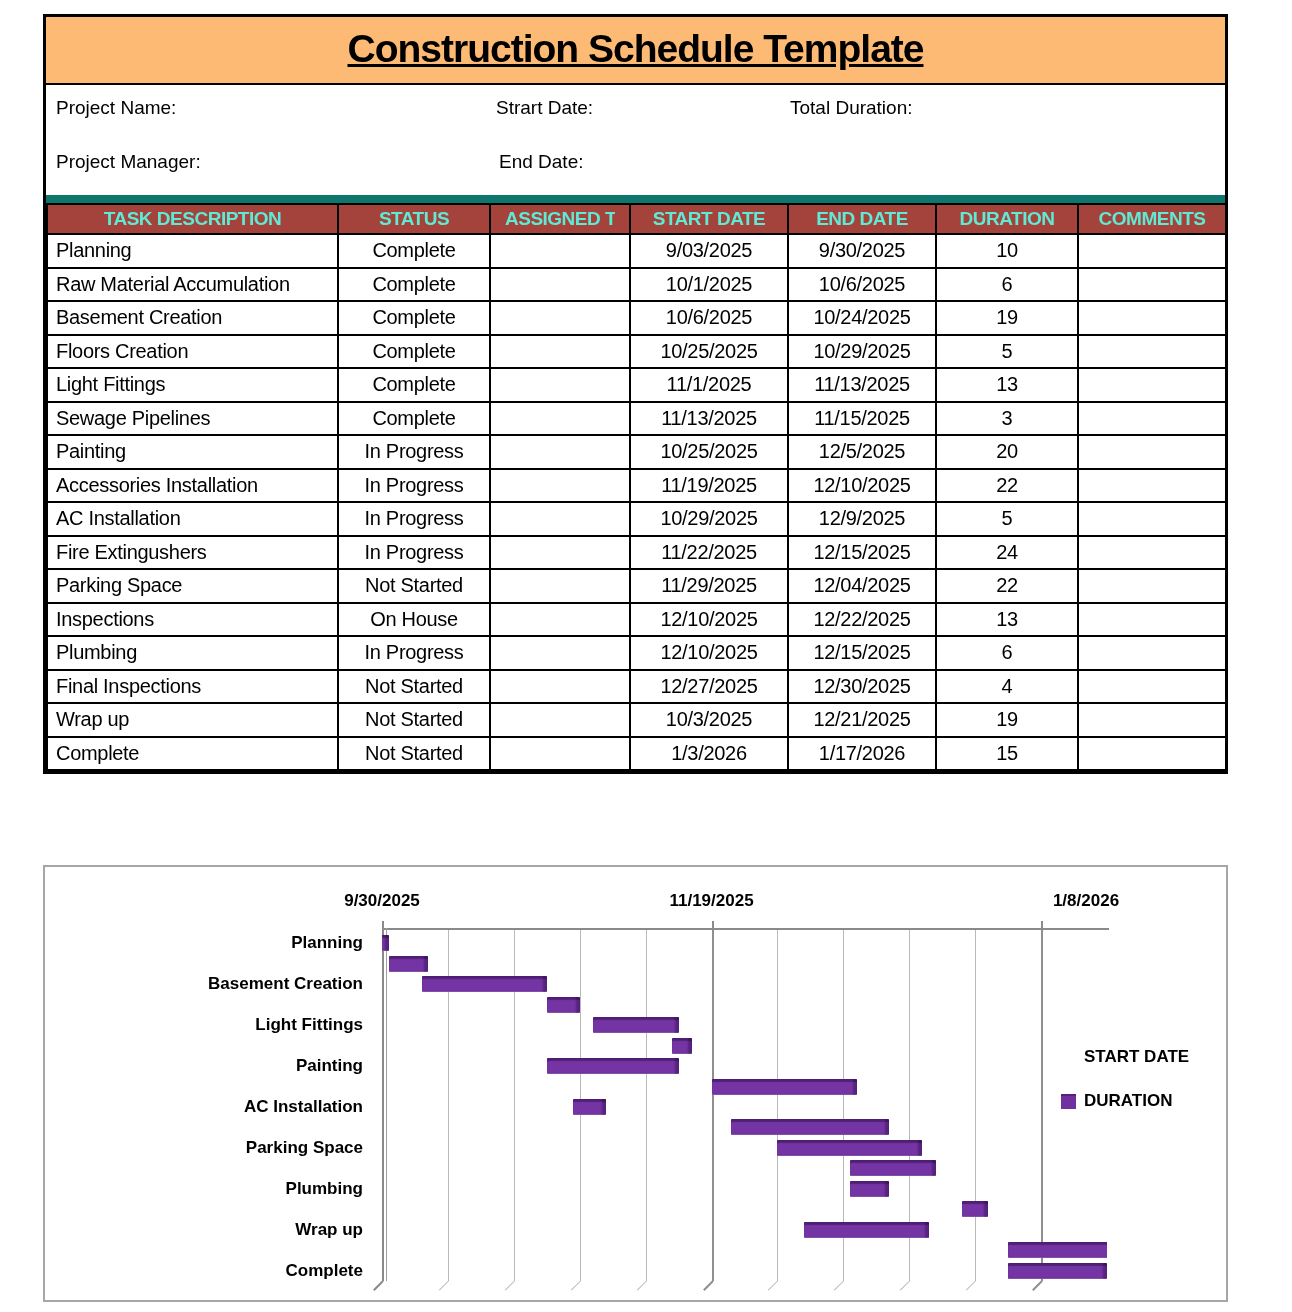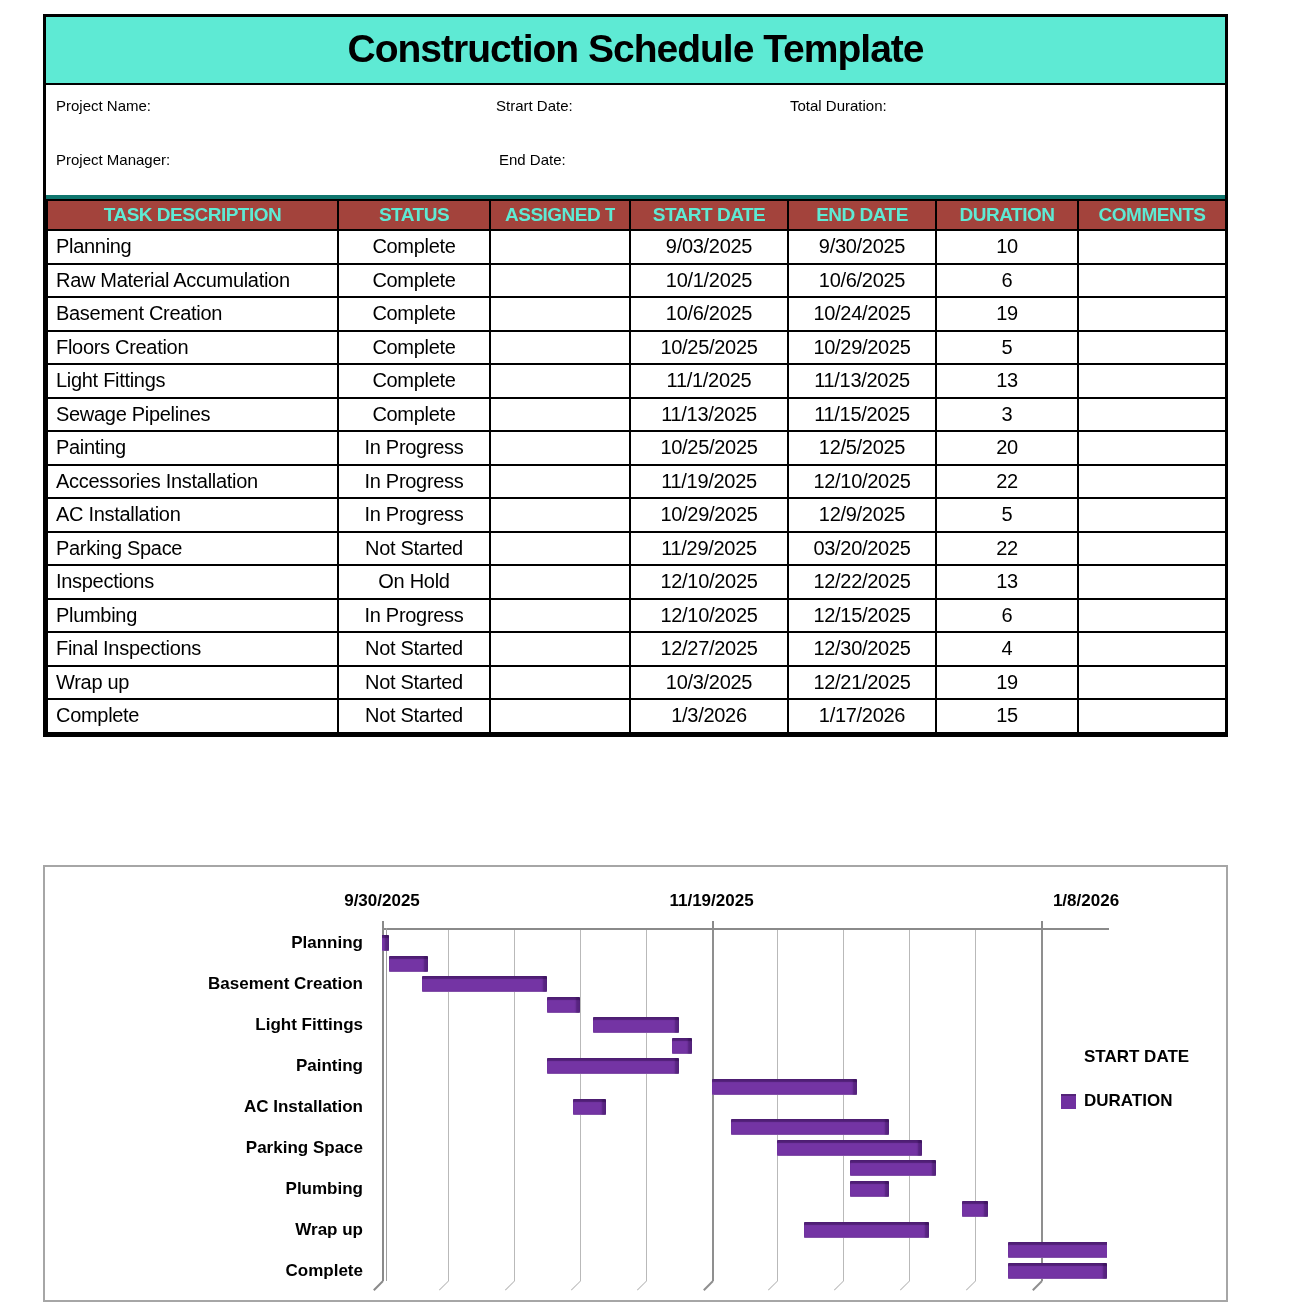--- a/index.html
+++ b/index.html
@@ -1,21 +1,21 @@
 <!DOCTYPE html>
 <html><head>
 <meta charset="utf-8">
 <style>
   html,body{margin:0;padding:0;background:#ffffff;}
   body{width:1292px;height:1312px;position:relative;font-family:"Liberation Sans",sans-serif;color:#000;}
 
   
   .sheet{position:absolute;left:43px;top:14px;width:1185px;border:3px solid #000;background:#fff;box-sizing:border-box;}
   .title{height:66px;line-height:64px;text-align:center;font-size:39px;font-weight:bold;letter-spacing:-1px;border-bottom:2px solid #000;}
-  .info{position:relative;height:110px;border-bottom:4px solid #0f766e;font-size:15px;text-align:right;}
+  .info{position:relative;height:110px;border-bottom:8px solid #0f766e;font-size:19px;text-align:right;}
   .info .lab{position:absolute;white-space:nowrap;}
   .l-pn{left:10px;top:12px;} .l-sd{left:450px;top:12px;} .l-td{left:744px;top:12px;}
   .l-pm{left:10px;top:66px;} .l-ed{left:453px;top:66px;}
 
   table.sched{border-collapse:collapse;table-layout:fixed;width:100%;}
   table.sched th,table.sched td{border:2px solid #000;overflow:hidden;white-space:nowrap;box-sizing:border-box;}
   table.sched th{height:30px;font-size:19px;font-weight:bold;color:#5eead4;text-align:center;letter-spacing:-0.5px;padding:0 2px;}
   table.sched td{height:33.5px;font-size:20px;text-align:center;letter-spacing:-0.3px;padding:0 4px;}
   table.sched td:first-child{text-align:left;padding-left:8px;}
   .cliph{display:inline-block;max-width:110px;overflow:hidden;white-space:nowrap;vertical-align:bottom;text-align:left;}
@@ -39,21 +39,21 @@
   .legend{position:absolute;left:1016px;top:180px;font-size:17px;font-weight:bold;}
   .lrow{display:flex;align-items:center;height:20px;margin-bottom:24px;}
   .sw{width:15px;height:15px;margin-right:8px;flex:none;}
   .sw.start{background:#ffffff;}
   .sw.dur{background:#7030A0;box-shadow:inset 0 2px 0 rgba(0,0,0,.25);}
 </style>
 </head>
 <body>
 
 <div class="sheet">
-  <div class="title" style="background: #5eead4;">Construction Schedule Template</div>
+  <div class="title" style="background: #fdba74; text-decoration: underline;">Construction Schedule Template</div>
   <div class="info">
     <span class="lab l-pn">Project Name:</span>
     <span class="lab l-sd">Strart Date:</span>
     <span class="lab l-td">Total Duration:</span>
     <span class="lab l-pm">Project Manager:</span>
     <span class="lab l-ed">End Date:</span>
   </div>
   <table class="sched">
     <colgroup>
       <col style="width:291px">
@@ -151,31 +151,40 @@
         <tr>
           <td>AC Installation</td>
           <td>In Progress</td>
           <td></td>
           <td>10/29/2025</td>
           <td>12/9/2025</td>
           <td>5</td>
           <td></td>
         </tr>
         <tr>
+          <td>Fire Extingushers</td>
+          <td>In Progress</td>
+          <td></td>
+          <td>11/22/2025</td>
+          <td>12/15/2025</td>
+          <td>24</td>
+          <td></td>
+        </tr>
+        <tr>
           <td>Parking Space</td>
           <td>Not Started</td>
           <td></td>
           <td>11/29/2025</td>
-          <td>03/20/2025</td>
+          <td>12/04/2025</td>
           <td>22</td>
           <td></td>
         </tr>
         <tr>
           <td>Inspections</td>
-          <td>On Hold</td>
+          <td>On House</td>
           <td></td>
           <td>12/10/2025</td>
           <td>12/22/2025</td>
           <td>13</td>
           <td></td>
         </tr>
         <tr>
           <td>Plumbing</td>
           <td>In Progress</td>
           <td></td>

